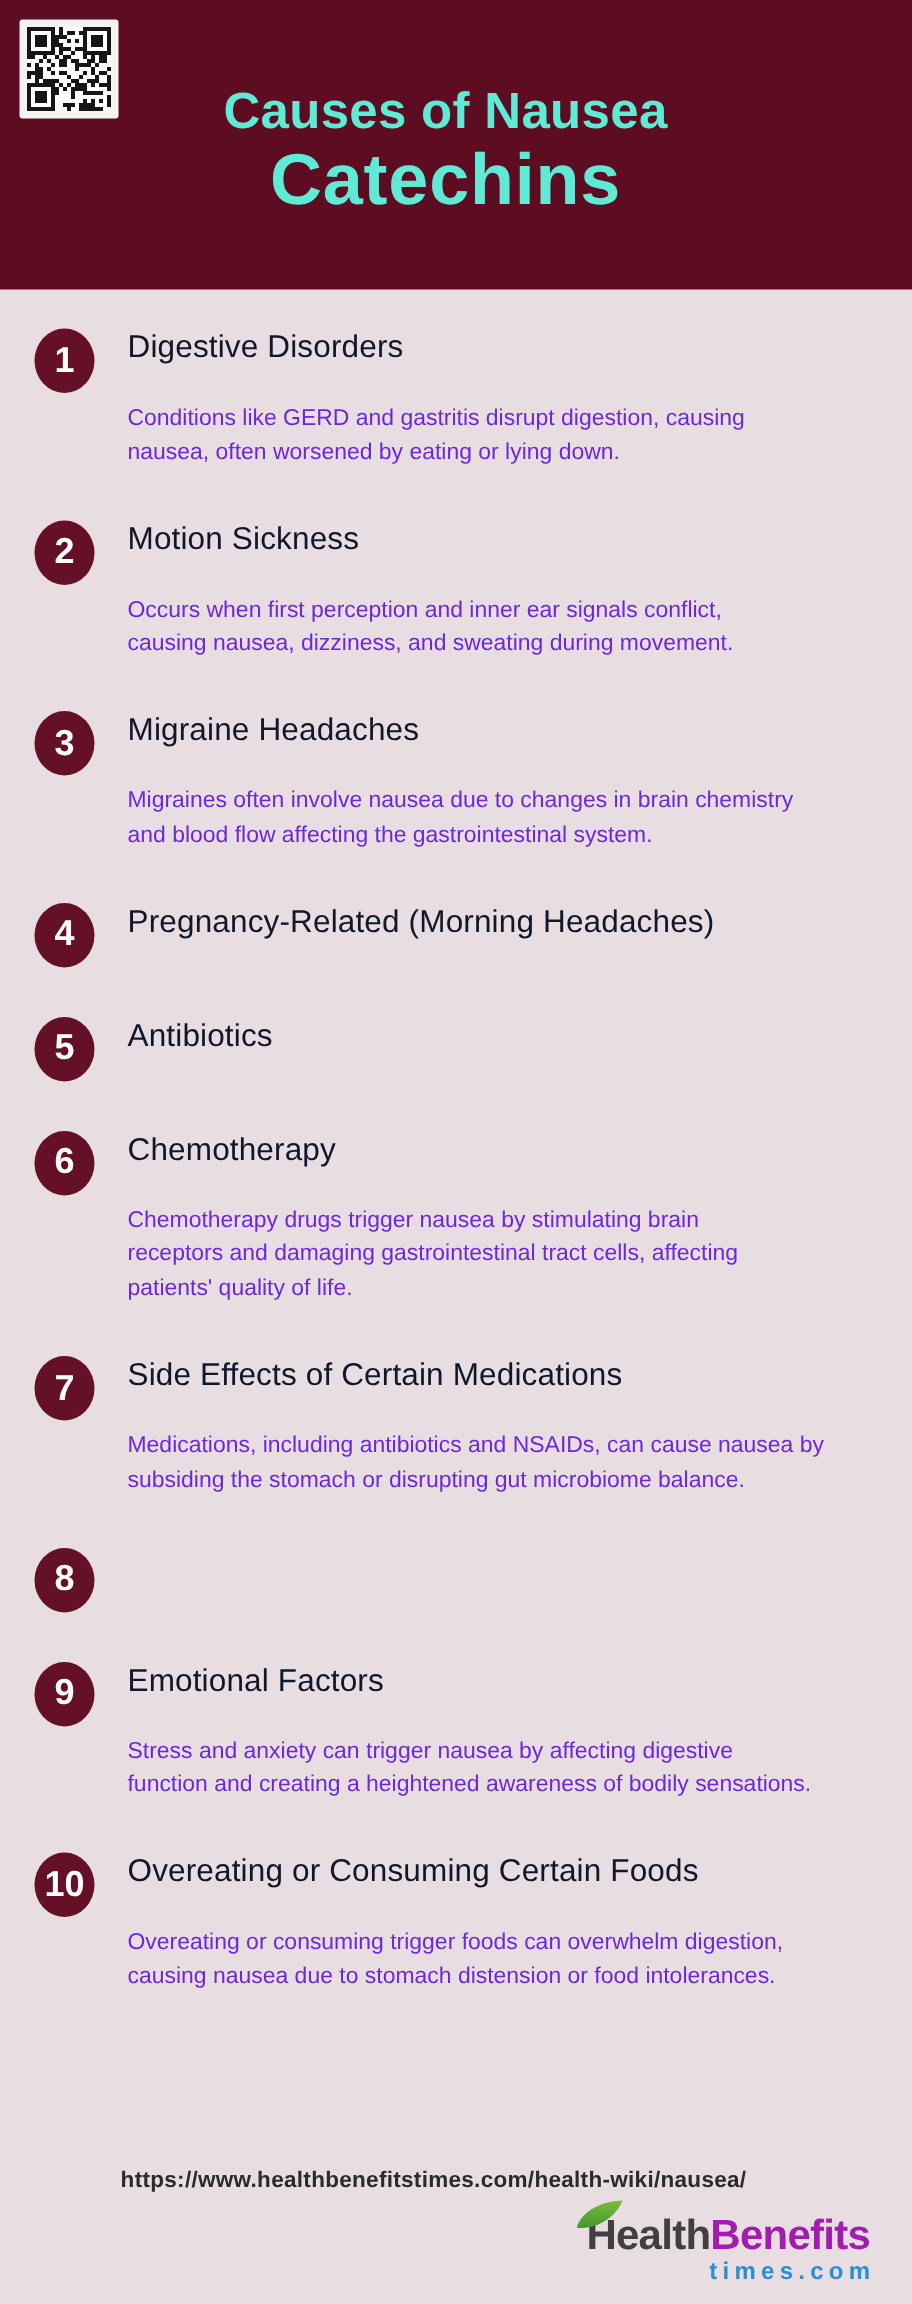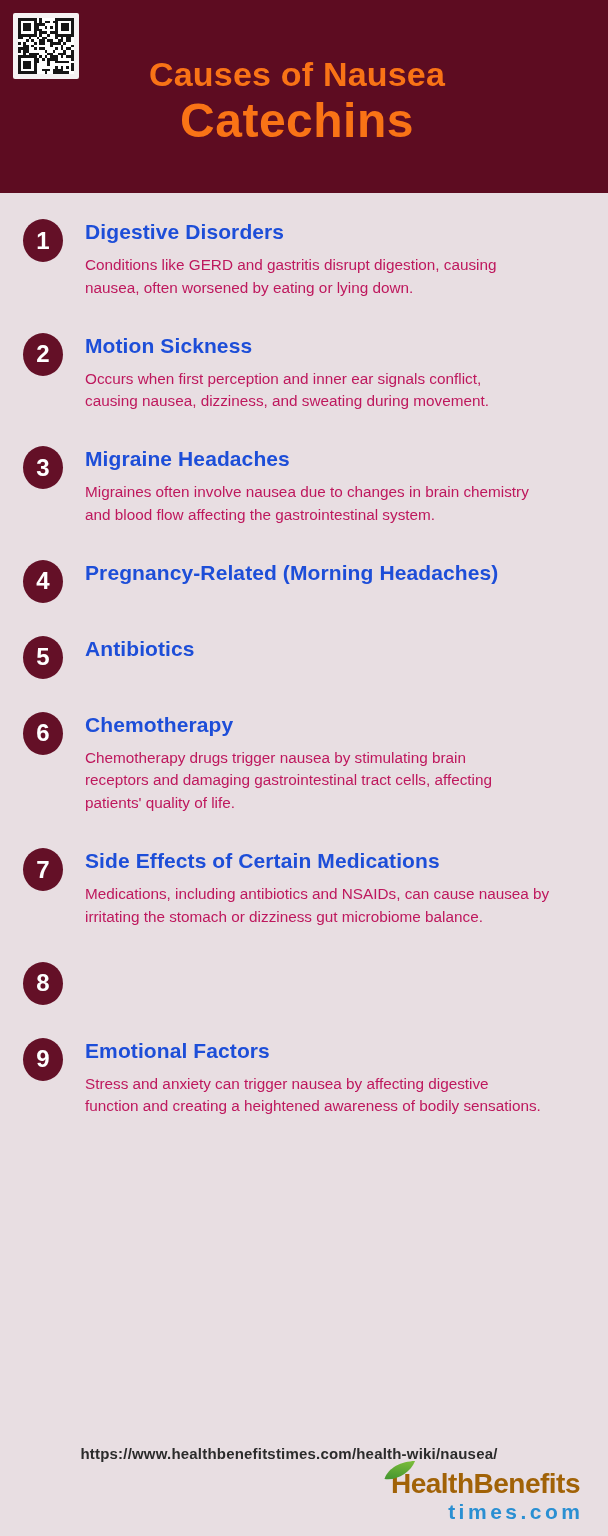--- a/index.html
+++ b/index.html
@@ -3,54 +3,54 @@
 <meta charset="utf-8">
 <style>
   * { margin:0; padding:0; box-sizing:border-box; }
   html,body { background:#cfcfcf; }
   .page {
     position:relative; width:608px; height:1536px;
     background:#e8dee2; overflow:hidden;
     font-family:"Liberation Sans", sans-serif;
   }
   
-  .hero { position:relative; height:193px; background:#5d0c21; color:#f97316; }
+  .hero { position:relative; height:193px; background:#5d0c21; color:#5eead4; }
   .qr {
     position:absolute; left:13px; top:13px; width:66px; height:66px;
     background:#f5f2f3; padding:5px; border-radius:2px;
   }
   .qr svg { width:100%; height:100%; display:block; }
   .hero-text { text-align:center; padding-top:57px; transform:translateX(-7px); }
   .eyebrow { font-size:34px; font-weight:700; line-height:1.05; letter-spacing:0.2px; }
   .big-title { font-size:48px; font-weight:700; line-height:1.15; letter-spacing:0.5px; }
   
   .causes { padding:26px 0 0 23px; }
   .item { display:flex; align-items:flex-start; margin-bottom:33px; }
   .badge {
     flex:none; width:40px; height:43px; border-radius:50%;
     background:#641027; color:#ffffff;
     display:flex; align-items:center; justify-content:center;
   }
   .badge-num { font-size:24px; font-weight:700; }
   .item-body { margin-left:22px; padding-top:1px; }
-  .item-title { font-size:21px; font-weight:700; color:#1d4ed8; letter-spacing:0.1px; }
+  .item-title { font-size:21px; font-weight:400; color:#0f172a; letter-spacing:0.1px; }
   .item-desc {
-    margin-top:10px; font-size:15.3px; line-height:1.49; color:#be185d;
+    margin-top:24px; font-size:15.3px; line-height:1.49; color:#6d28d9;
     white-space:pre-line; width:505px;
   }
   
   .url-row { position:absolute; top:1445px; left:0; right:0; text-align:center; padding-right:30px; }
   .url { font-size:15px; font-weight:700; color:#2b2b2b; letter-spacing:0.2px; }
   .logo { position:absolute; right:28px; bottom:12px; text-align:right; }
   .logo-main { position:relative; font-size:28px; font-weight:700; letter-spacing:-0.5px; line-height:1; }
-  .lw1 { color:#a16207; }
-  .lw2 { color:#a16207; }
+  .lw1 { color:#404040; }
+  .lw2 { color:#a21caf; }
   .leaf { position:absolute; left:-9px; top:-8px; width:36px; height:18px; transform:rotate(-14deg); }
   .logo-tagline {
-    font-size:21px; font-weight:700; color:#2a8fd2;
+    font-size:16px; font-weight:700; color:#2a8fd2;
     letter-spacing:3.5px; margin-right:-3.5px; margin-top:2px;
   }
 </style>
 </head>
 <body>
 
 <div class="page">
 
   <header class="hero">
     <div class="qr">
@@ -260,36 +260,46 @@
 patients' quality of life.</p>
     </div>
   </section>
       <section class="item">
     <div class="badge">
       <span class="badge-num">7</span>
     </div>
     <div class="item-body">
       <h2 class="item-title">Side Effects of Certain Medications</h2>
       <p class="item-desc">Medications, including antibiotics and NSAIDs, can cause nausea by
-irritating the stomach or dizziness gut microbiome balance.</p>
+subsiding the stomach or disrupting gut microbiome balance.</p>
     </div>
   </section>
       <section class="item">
     <div class="badge">
       <span class="badge-num">8</span>
     </div>
   </section>
       <section class="item">
     <div class="badge">
       <span class="badge-num">9</span>
     </div>
     <div class="item-body">
       <h2 class="item-title">Emotional Factors</h2>
       <p class="item-desc">Stress and anxiety can trigger nausea by affecting digestive
 function and creating a heightened awareness of bodily sensations.</p>
+    </div>
+  </section>
+      <section class="item">
+    <div class="badge">
+      <span class="badge-num">10</span>
+    </div>
+    <div class="item-body">
+      <h2 class="item-title">Overeating or Consuming Certain Foods</h2>
+      <p class="item-desc">Overeating or consuming trigger foods can overwhelm digestion,
+causing nausea due to stomach distension or food intolerances.</p>
     </div>
   </section>
     </main>
 
   <div class="url-row">
     <span class="url">https://www.healthbenefitstimes.com/health-wiki/nausea/</span>
   </div>
 
   <div class="logo">
     <div class="logo-main">

